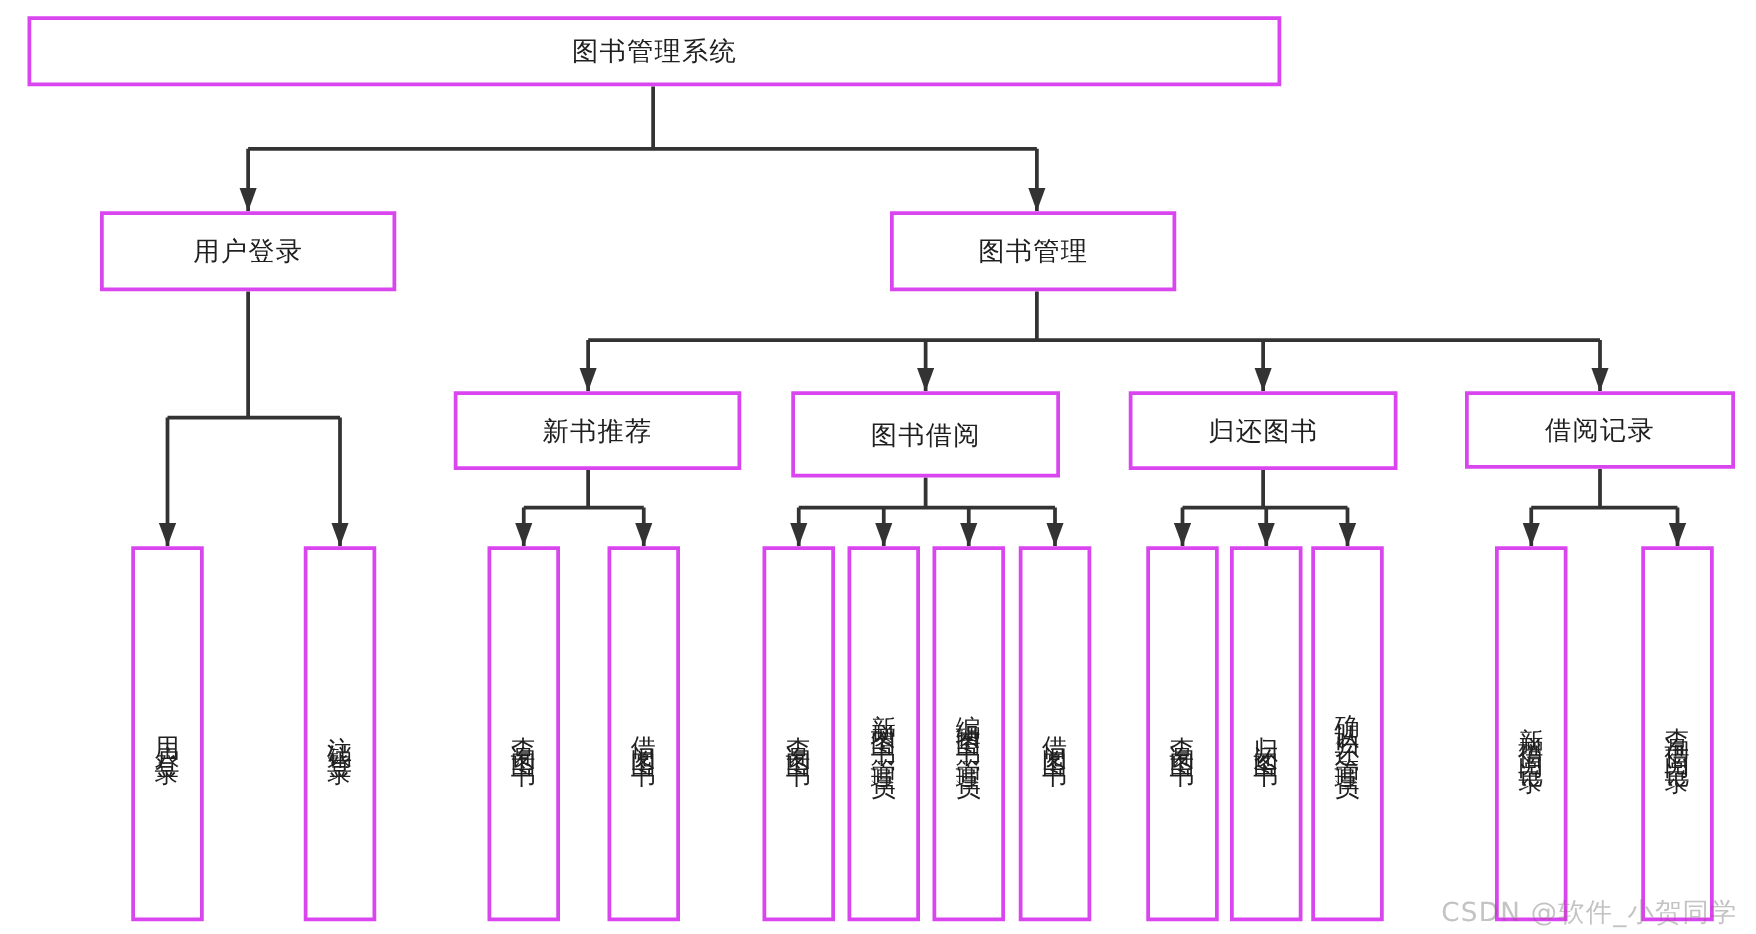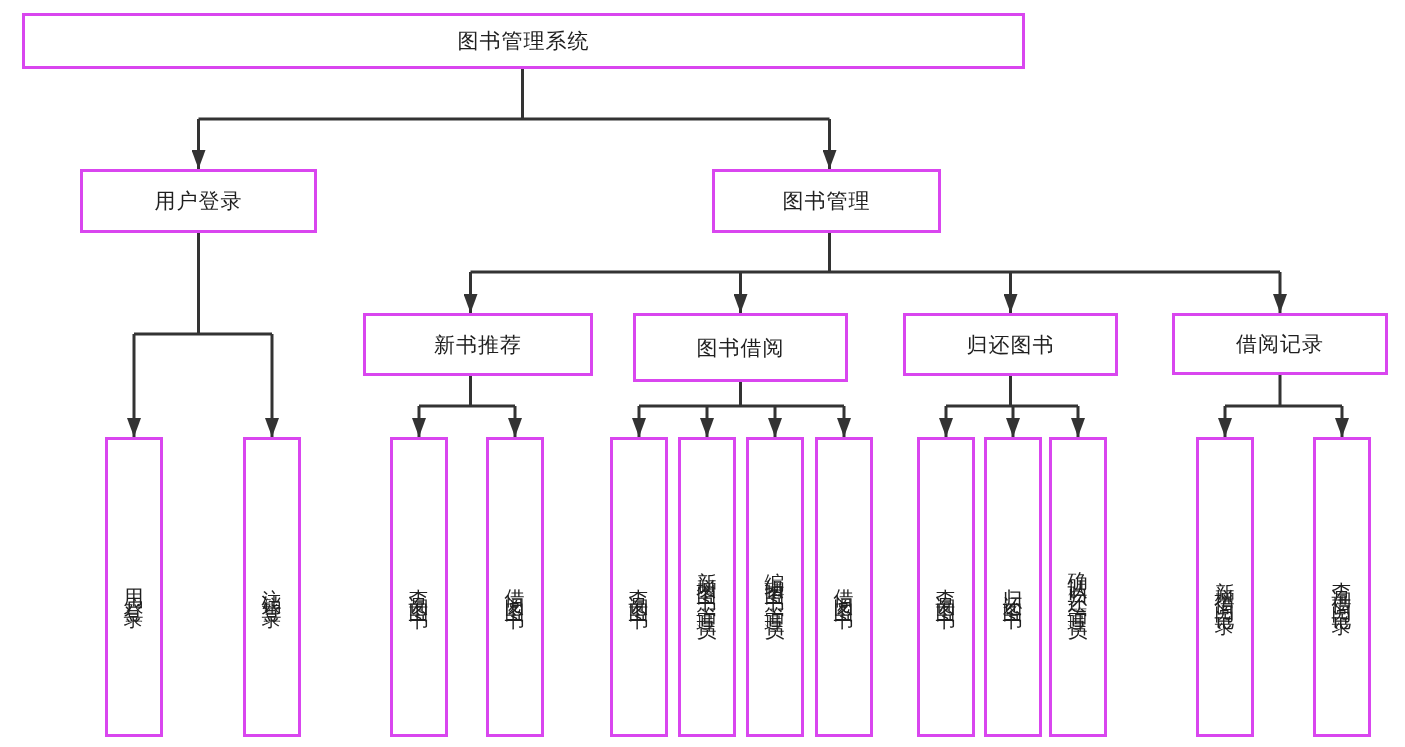--- a/index.html
+++ b/index.html
@@ -147,14 +147,15 @@
   <div class="node leaf" style="left:1049px">
     <span>确认归还（管理员）</span>
   </div>
   <div class="node leaf" style="left:1196px">
     <span>新增借阅记录</span>
   </div>
   <div class="node leaf" style="left:1313px">
     <span>查询借阅记录</span>
   </div>
 
+  <div class="watermark">CSDN @软件_小贺同学</div>
 
 </div>
 
 </body></html>

